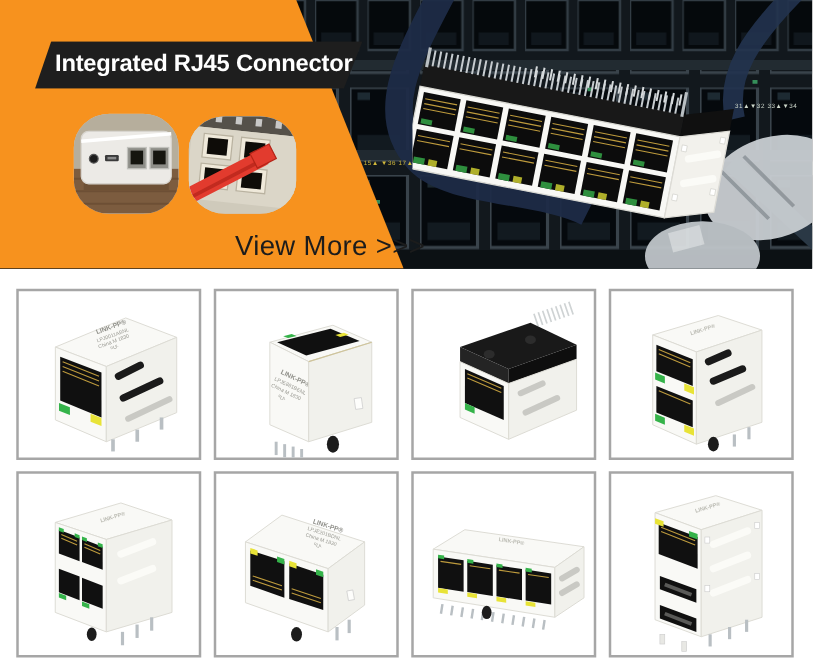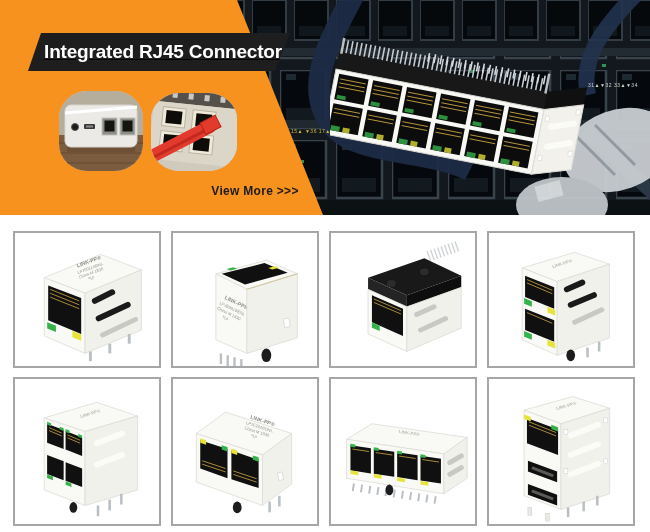--- a/index.html
+++ b/index.html
@@ -5,27 +5,27 @@
   html,body{margin:0;padding:0;background:#fff;}
   #app{position:relative;width:650px;height:532px;background:#fff;overflow:hidden;
        font-family:"Liberation Sans",sans-serif;}
   
   .hero{position:absolute;left:0;top:0;width:650px;height:215px;background:#12181d;overflow:hidden;}
   .hero-photo{position:absolute;left:0;top:0;width:650px;height:215px;}
   .orange-wedge{position:absolute;left:0;top:0;width:650px;height:215px;background:#F7921E;
        clip-path:polygon(0 0,237px 0,323px 215px,0 215px);}
   .ribbon{position:absolute;left:28px;top:33px;width:262px;height:38px;background:#1E1E1E;
        clip-path:polygon(13px 0,262px 0,247px 38px,0 38px);
-       display:flex;align-items:center;justify-content:center;text-decoration:underline;}
+       display:flex;align-items:center;justify-content:center;}
   .ribbon-title{color:#ffffff;font-size:19px;font-weight:700;letter-spacing:-0.2px;padding-left:8px;white-space:nowrap;}
   .thumb{position:absolute;overflow:hidden;background:#ccc;}
   .thumb1{left:59px;top:91px;width:84px;height:80px;border-radius:34%;}
   .thumb2{left:151px;top:93px;width:86px;height:78px;border-radius:34%;}
   .view-more{position:absolute;left:188px;top:184px;width:134px;text-align:center;
-       color:#1c1c1c;font-size:12px;font-weight:700;letter-spacing:.3px;cursor:pointer;white-space:nowrap;}
+       color:#1c1c1c;font-size:22px;font-weight:400;letter-spacing:.3px;cursor:pointer;white-space:nowrap;}
   .main-product{position:absolute;left:330px;top:24px;width:264px;height:168px;}
   .bg-label{position:absolute;font-size:5px;letter-spacing:.5px;white-space:nowrap;}
   .bg-label.l1{left:291px;top:128px;color:#d2b93c;}
   .bg-label.l2{left:588px;top:82px;color:#cfd8cc;}
   
   .cell{position:absolute;background:#fff;border:2px solid #a6a6a6;box-sizing:border-box;cursor:pointer;}
   .r1{top:231px;height:137px;}
   .r2{top:377px;height:149px;}
   .c1{left:13px;width:148px;} .c2{left:171px;width:148px;}
   .c3{left:329px;width:148px;} .c4{left:487px;width:148px;}

